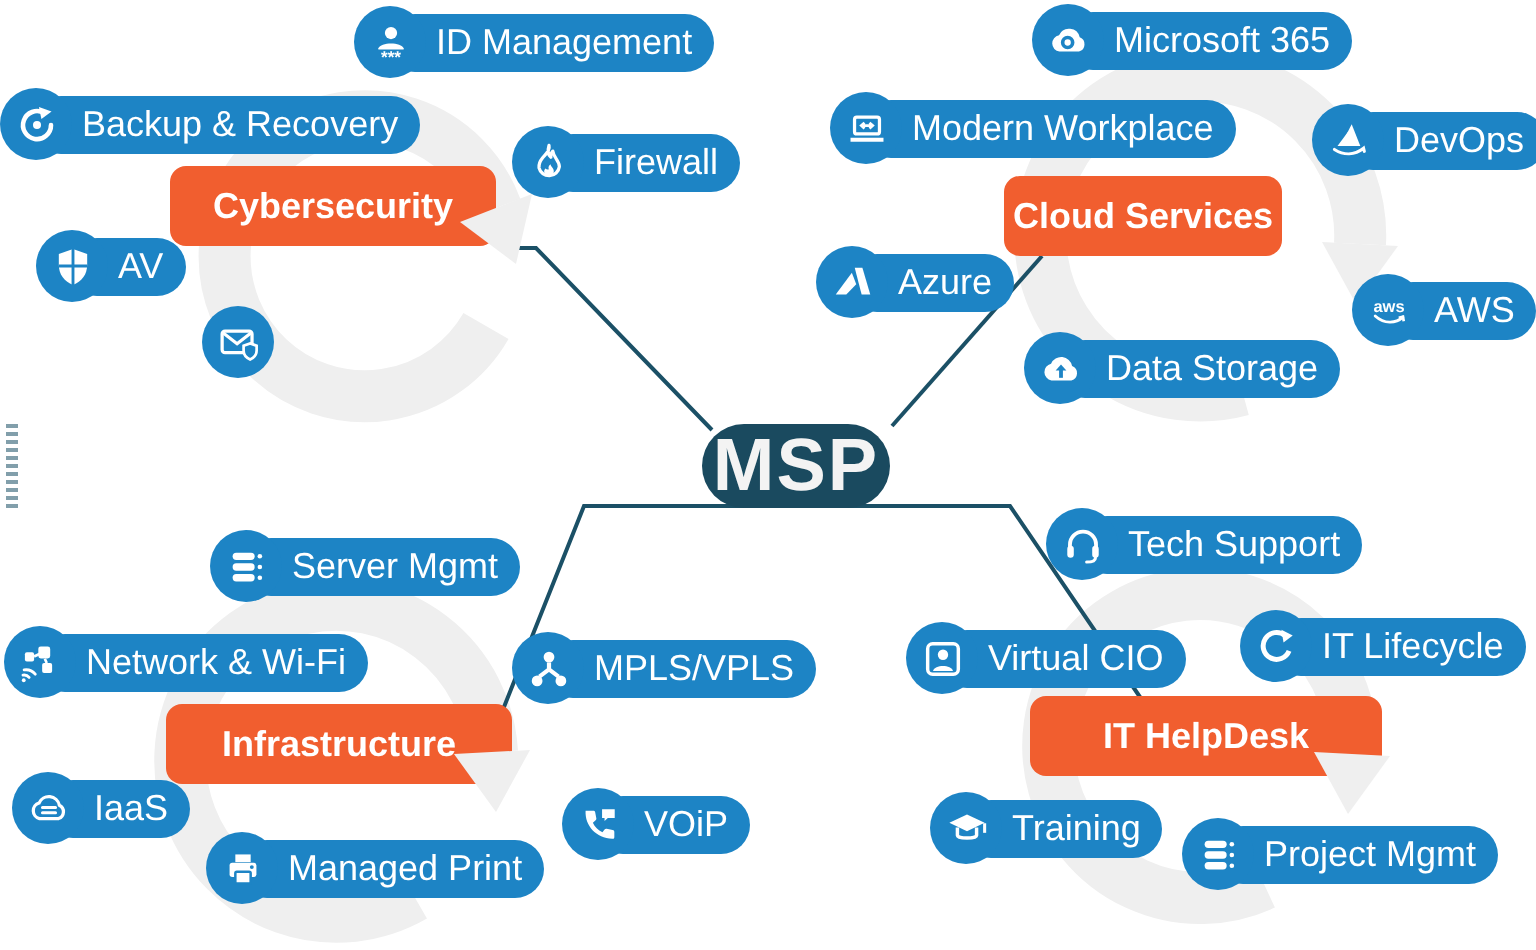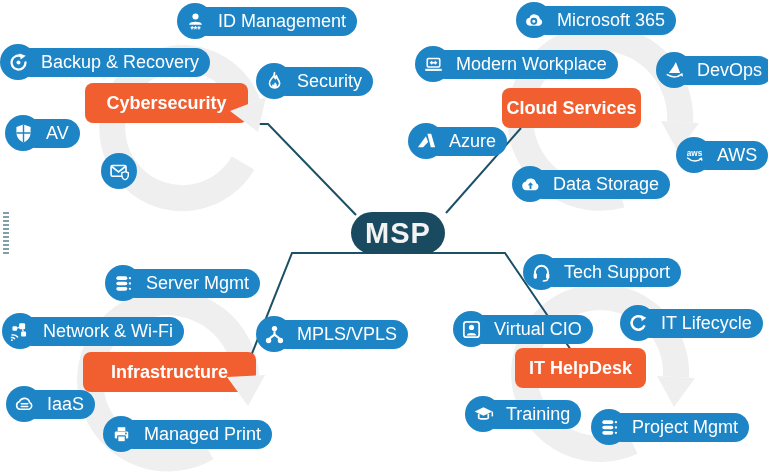--- a/index.html
+++ b/index.html
@@ -7,21 +7,21 @@
          font-family:"Liberation Sans",sans-serif;}
   svg.layer{position:absolute;left:0;top:0;}
   #bg-layer{z-index:1;}
   #head-layer{z-index:3;}
   .cycle{stroke:var(--gray,#efefef);stroke-width:26;fill:none;}
   .cyclehead{fill:var(--gray,#efefef);}
   .conn{stroke:var(--line,#1b5066);stroke-width:2;fill:none;}
   .category{position:absolute;z-index:3;display:flex;align-items:center;justify-content:center;
     background:var(--orange,#f15e2f);color:#fff;font-size:18px;border-radius:8px;height:40px;font-weight:bold;}
   .msp{position:absolute;z-index:5;left:351px;top:212px;width:94px;height:42px;
-    background:var(--dark,#1a4a5f);color:#f3f3f3;font-weight:bold;font-size:29px;
+    background:var(--dark,#1a4a5f);color:#f3f3f3;font-weight:bold;font-size:37px;
     border-radius:21px;display:flex;align-items:center;justify-content:center;letter-spacing:1px;}
   .pill{position:absolute;z-index:4;display:flex;align-items:center;height:36px;}
   .picon{width:36px;height:36px;border-radius:50%;background:var(--blue,#1d84c5);
     color:var(--blue,#1d84c5);display:flex;align-items:center;justify-content:center;flex:0 0 36px;z-index:2;}
   .picon svg{width:23px;height:23px;display:block;}
   .plabel{height:29px;line-height:29px;background:var(--blue,#1d84c5);color:#fff;font-size:18px;
     border-radius:14.5px;margin-left:-20px;padding:0 11px 0 25px;white-space:nowrap;z-index:1;text-align:center;}
   .watermark{position:absolute;z-index:2;left:3px;top:212px;width:6px;height:44px;opacity:.55;
     background:repeating-linear-gradient(to bottom,var(--line,#1b5066) 0 2px,transparent 2px 4px);}
 </style>
@@ -39,21 +39,21 @@
     <path class="conn" d="M 521 128 L 446 213"></path>
     <path class="conn" d="M 372 253 L 292 253 L 251 356"></path>
     <path class="conn" d="M 398 253 L 505 253 L 571 350"></path>
   </svg>
 
   <div class="watermark"></div>
 
   <div class="category" style="left:85px;top:83px;width:163px">Cybersecurity</div>
   <div class="category" style="left:502px;top:88px;width:139px">Cloud Services</div>
   <div class="category" style="left:83px;top:352px;width:173px">Infrastructure</div>
-  <div class="category" style="left:515px;top:348px;width:131px">IT HelpDesk</div>
+  <div class="category" style="left:515px;top:348px;width:176px">IT HelpDesk</div>
 
   <svg id="head-layer" class="layer" width="768" height="475" viewBox="0 0 768 475">
     <polygon class="cyclehead" points="266,97 230,111 258,132"></polygon>
     <polygon class="cyclehead" points="699,123 661,121 678,152"></polygon>
     <polygon class="cyclehead" points="265,375 227,377 248,406"></polygon>
     <polygon class="cyclehead" points="695,378 657,376 674,407"></polygon>
   </svg>
 
   <div class="msp">MSP</div>
 
@@ -77,23 +77,23 @@
       </span>
     <span class="plabel">Backup &amp; Recovery</span>
   </div>
   <div class="pill" style="left:256px;top:63px">
     <span class="picon">
         <svg viewBox="0 0 24 24">
           <path d="M12 2.8 C12.7 5.6 10.2 7.4 8.6 9.4 C7.2 11.1 6.6 12.7 6.8 14.5 A5.4 5.4 0 0 0 17.4 14 C17.4 10.6 14.4 9.4 14 5.8 C13.2 6.7 12.8 7.8 13 9 C11.2 7.6 11.4 4.8 12 2.8 Z" fill="none" stroke="#fff" stroke-width="1.7" stroke-linejoin="round"></path>
           <path d="M12 18.8 A2.4 2.4 0 0 1 10 14.9 C10.7 15.4 11.3 15.5 11.9 15.3 C11.5 14.2 11.9 13.3 12.8 12.7 C13 14 14.5 14.6 14.5 16.2 A2.4 2.4 0 0 1 12 18.8 Z" fill="#fff"></path>
         </svg>
       </span>
-    <span class="plabel">Security</span>
-  </div>
-  <div class="pill" style="left:5px;top:115px">
+    <span class="plabel">Firewall</span>
+  </div>
+  <div class="pill" style="left:18px;top:115px">
     <span class="picon">
         <svg viewBox="0 0 24 24">
           <path d="M12 2.6 L19.4 5.2 V10.8 C19.4 16 16.4 19.6 12 21.4 C7.6 19.6 4.6 16 4.6 10.8 V5.2 Z" fill="#fff"></path>
           <path d="M12 2.6 V21.4 M4.6 11.5 H19.4" stroke="currentColor" stroke-width="1.5" fill="none"></path>
         </svg>
       </span>
     <span class="plabel">AV</span>
   </div>
   <div class="pill" style="left:101px;top:153px">
     <span class="picon">
@@ -216,20 +216,29 @@
     <span class="picon">
         <svg viewBox="0 0 24 24">
           <rect x="5" y="8.8" width="14" height="7.4" rx="1.4" fill="#fff"></rect>
           <rect x="8" y="4.4" width="8" height="4" fill="#fff"></rect>
           <rect x="8" y="13.4" width="8" height="6.2" rx="0.8" fill="#fff" stroke="currentColor" stroke-width="1.3"></rect>
           <circle cx="16.6" cy="11" r="1" fill="currentColor"></circle>
         </svg>
       </span>
     <span class="plabel">Managed Print</span>
   </div>
+  <div class="pill" style="left:281px;top:394px">
+    <span class="picon">
+        <svg viewBox="0 0 24 24">
+          <path d="M5 4.6 C4.6 12.5 10.5 18.9 19 19.2 C19.8 19.2 20 18.9 20 18.2 V15.6 C20 15 19.7 14.7 19.1 14.6 L16 14 C15.5 13.9 15.1 14.1 14.8 14.5 L13.8 15.8 C11.5 14.7 9.8 13 8.8 10.8 L10.1 9.7 C10.5 9.4 10.7 9 10.6 8.5 L10 5.4 C9.9 4.8 9.5 4.6 8.9 4.6 Z" fill="#fff"></path>
+          <path d="M13.6 3.8 H20.2 V8.4 H16.6 L14.9 9.9 V8.4 H13.6 Z" fill="#fff"></path>
+        </svg>
+      </span>
+    <span class="plabel">VOiP</span>
+  </div>
 
   <div class="pill" style="left:523px;top:254px">
     <span class="picon">
         <svg viewBox="0 0 24 24">
           <path d="M5.2 14 V11.8 A6.8 6.8 0 0 1 18.8 11.8 V14" fill="none" stroke="#fff" stroke-width="2"></path>
           <rect x="3.8" y="12.4" width="3.4" height="6.2" rx="1.7" fill="#fff"></rect>
           <rect x="16.8" y="12.4" width="3.4" height="6.2" rx="1.7" fill="#fff"></rect>
           <path d="M18.5 18.6 C18.5 20.1 16.4 20.9 13.9 20.9" fill="none" stroke="#fff" stroke-width="1.6" stroke-linecap="round"></path>
         </svg>
       </span>

